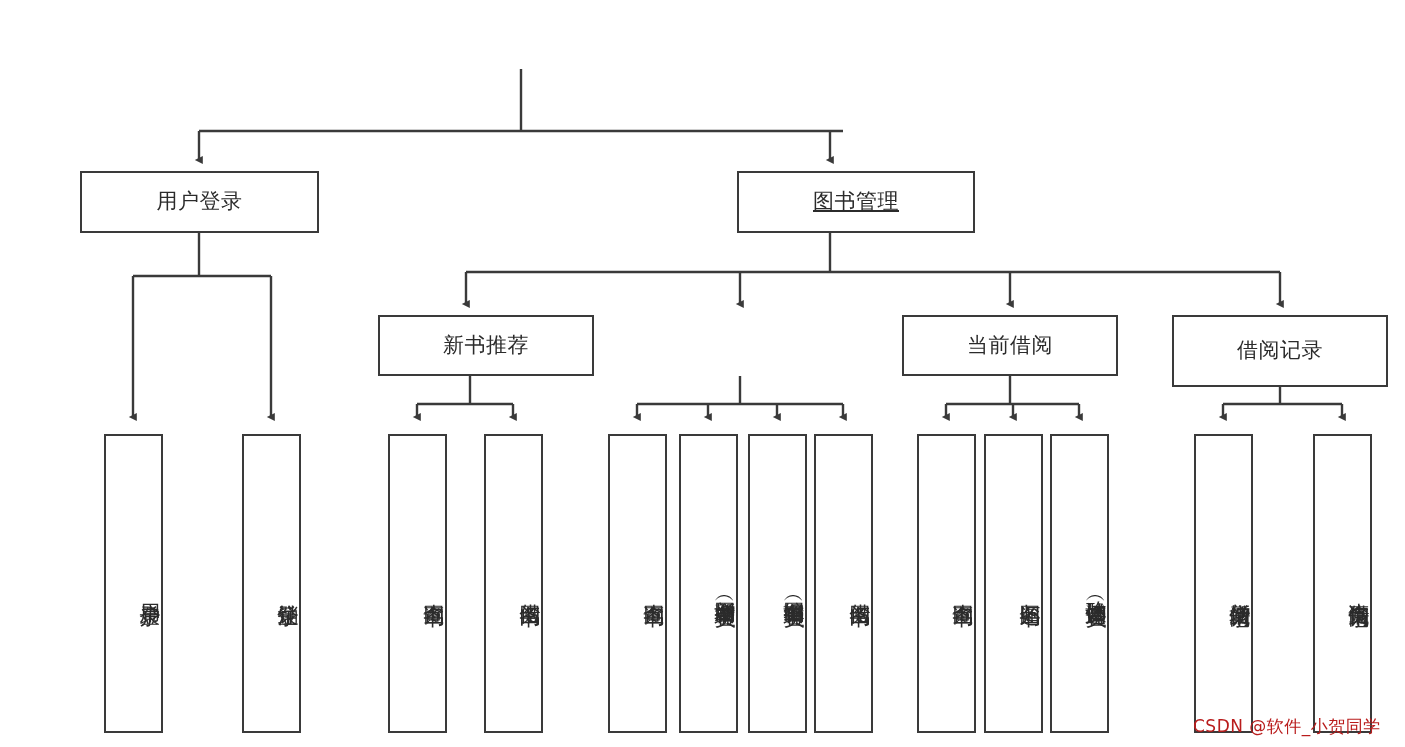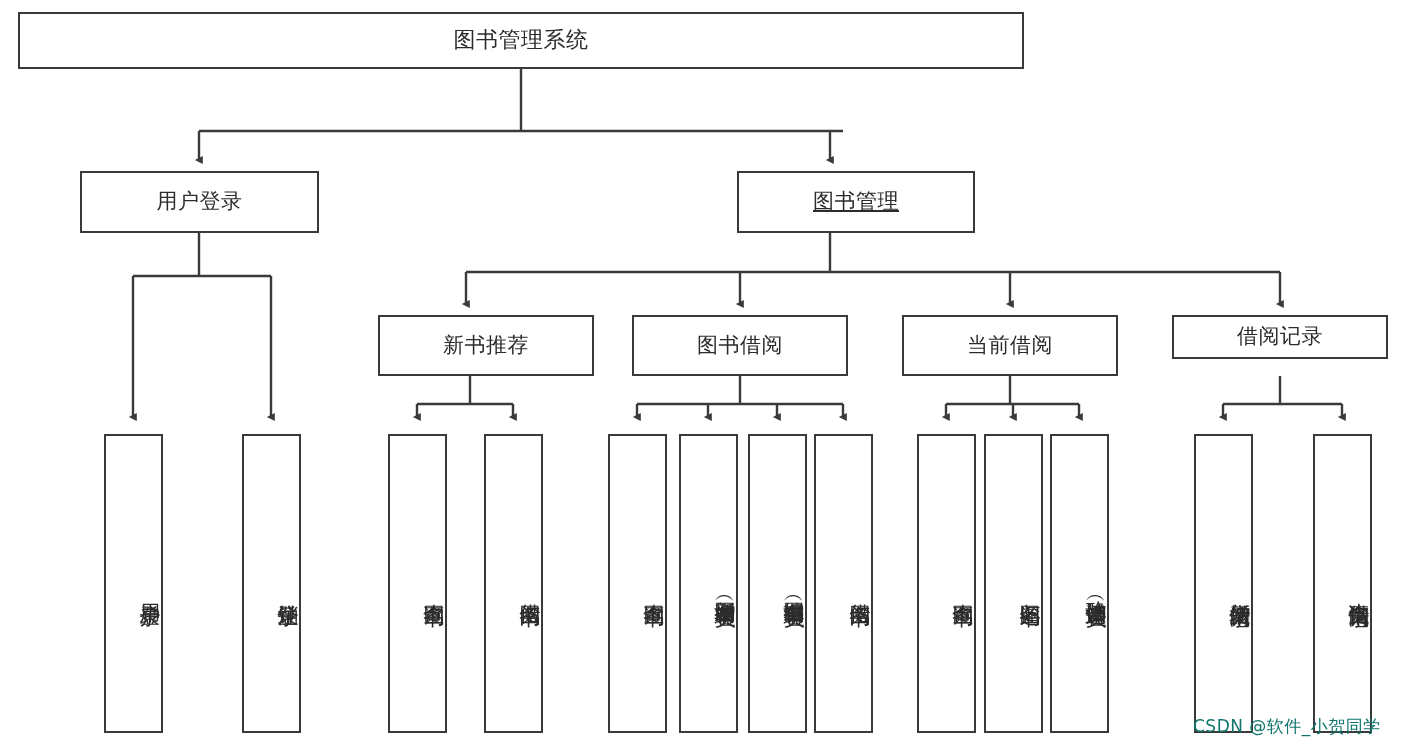--- a/index.html
+++ b/index.html
@@ -57,21 +57,21 @@
     letter-spacing: 1px;
   }
   .node-v .vtext {
     writing-mode: vertical-rl;
     text-orientation: upright;
     display: block;
   }
   .watermark {
     position: absolute;
     font-size: 17px;
-    color: #0f766e;
+    color: #b91c1c;
     white-space: nowrap;
     z-index: 3;
     letter-spacing: 0.5px;
   }
 </style>
 </head>
 <body>
 
 <div id="diagram-root">
 
@@ -118,41 +118,35 @@
       <path d="M 1013 404 L 1013 417" marker-end="url(#arrowhead)"></path>
       <path d="M 1079 404 L 1079 417" marker-end="url(#arrowhead)"></path>
 
       <path d="M 1280 376 L 1280 404"></path>
       <path d="M 1223 404 L 1342 404"></path>
       <path d="M 1223 404 L 1223 417" marker-end="url(#arrowhead)"></path>
       <path d="M 1342 404 L 1342 417" marker-end="url(#arrowhead)"></path>
     </g>
   </svg>
 
-  <div class="node node-h node-root" style="left:18px; top:12px; width:1006px; height:57px;">
-    <span>图书管理系统</span>
-  </div>
 
   <div class="node node-h" style="left:80px; top:171px; width:239px; height:62px;">
     <span>用户登录</span>
   </div>
   <div class="node node-h" style="left:737px; top:171px; width:238px; height:62px;text-decoration:underline;">
     <span>图书管理</span>
   </div>
 
   <div class="node node-h" style="left:378px; top:315px; width:216px; height:61px;">
     <span>新书推荐</span>
   </div>
-  <div class="node node-h" style="left:632px; top:315px; width:216px; height:61px;">
-    <span>图书借阅</span>
-  </div>
   <div class="node node-h" style="left:902px; top:315px; width:216px; height:61px;justify-content:center;">
     <span>当前借阅</span>
   </div>
-  <div class="node node-h" style="left:1172px; top:315px; width:216px; height:44px;">
+  <div class="node node-h" style="left:1172px; top:315px; width:216px; height:72px;">
     <span>借阅记录</span>
   </div>
 
   <div class="node node-v" style="left:104px; top:434px; width:59px; height:299px;">
     <span class="vtext">用户登录</span>
   </div>
   <div class="node node-v" style="left:242px; top:434px; width:59px; height:299px;">
     <span class="vtext">注销登录</span>
   </div>
 

